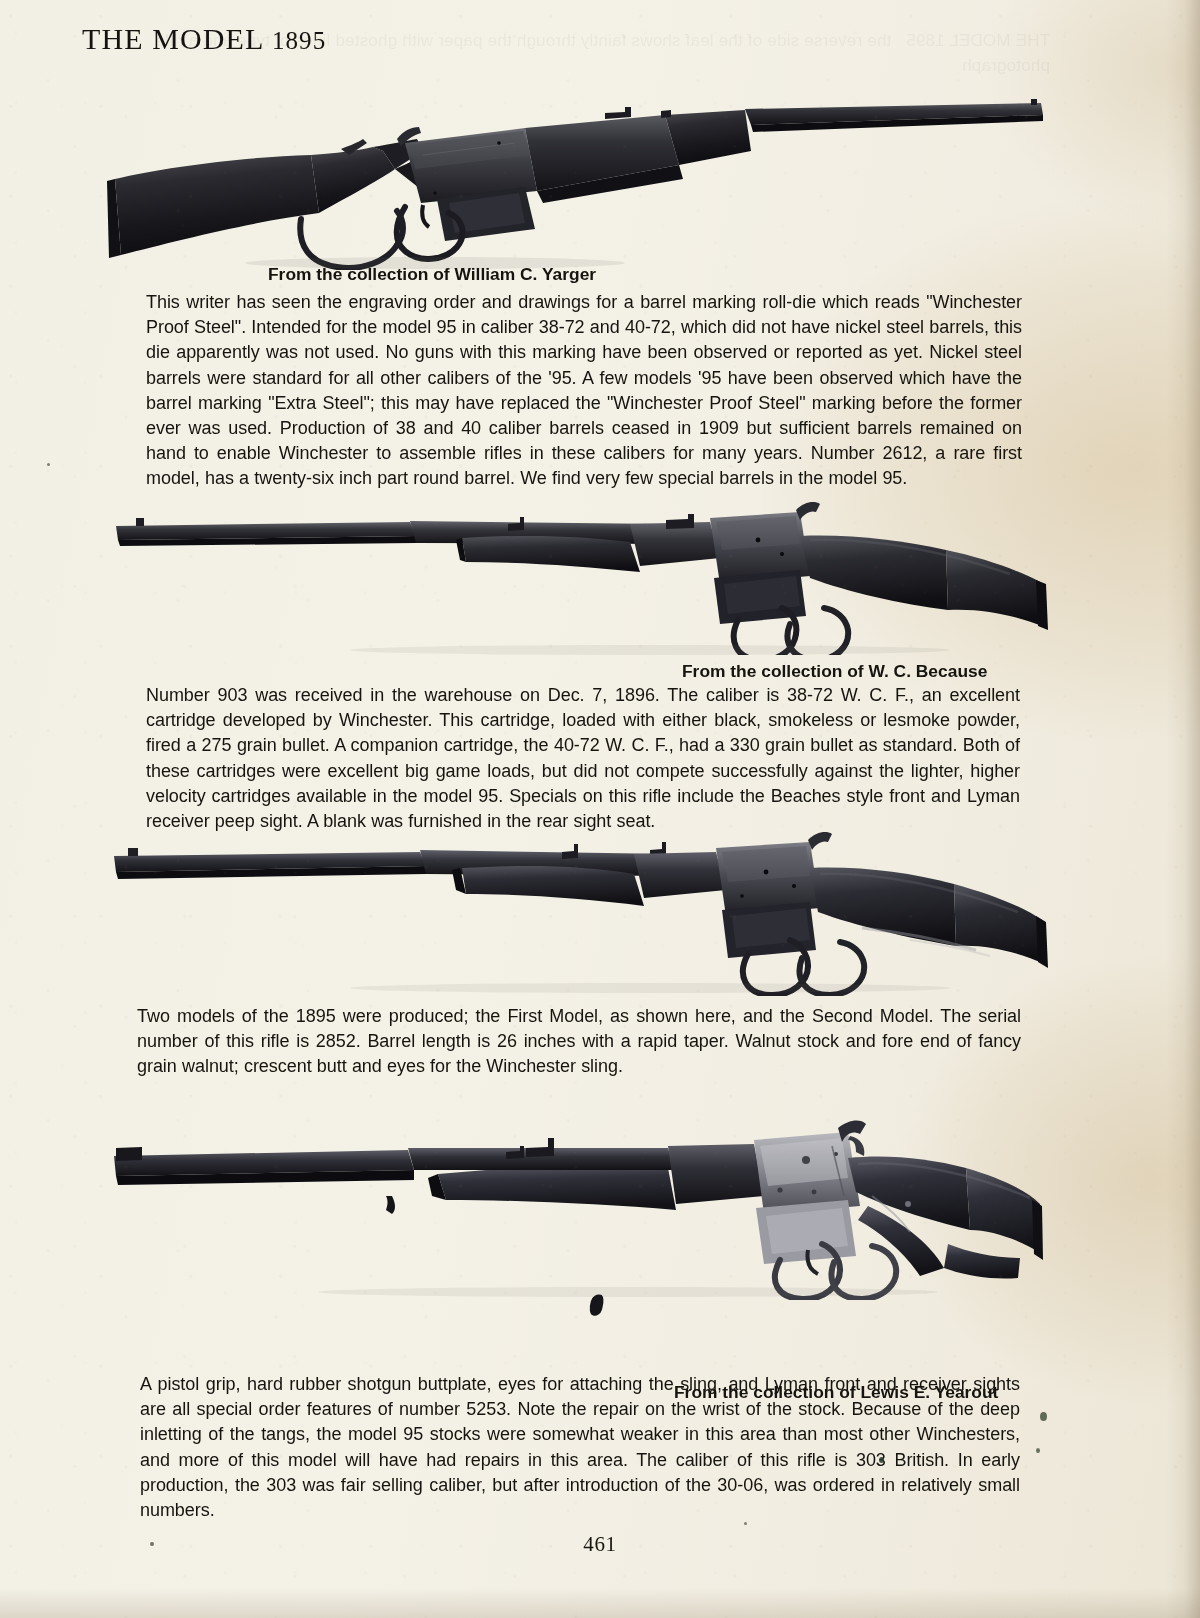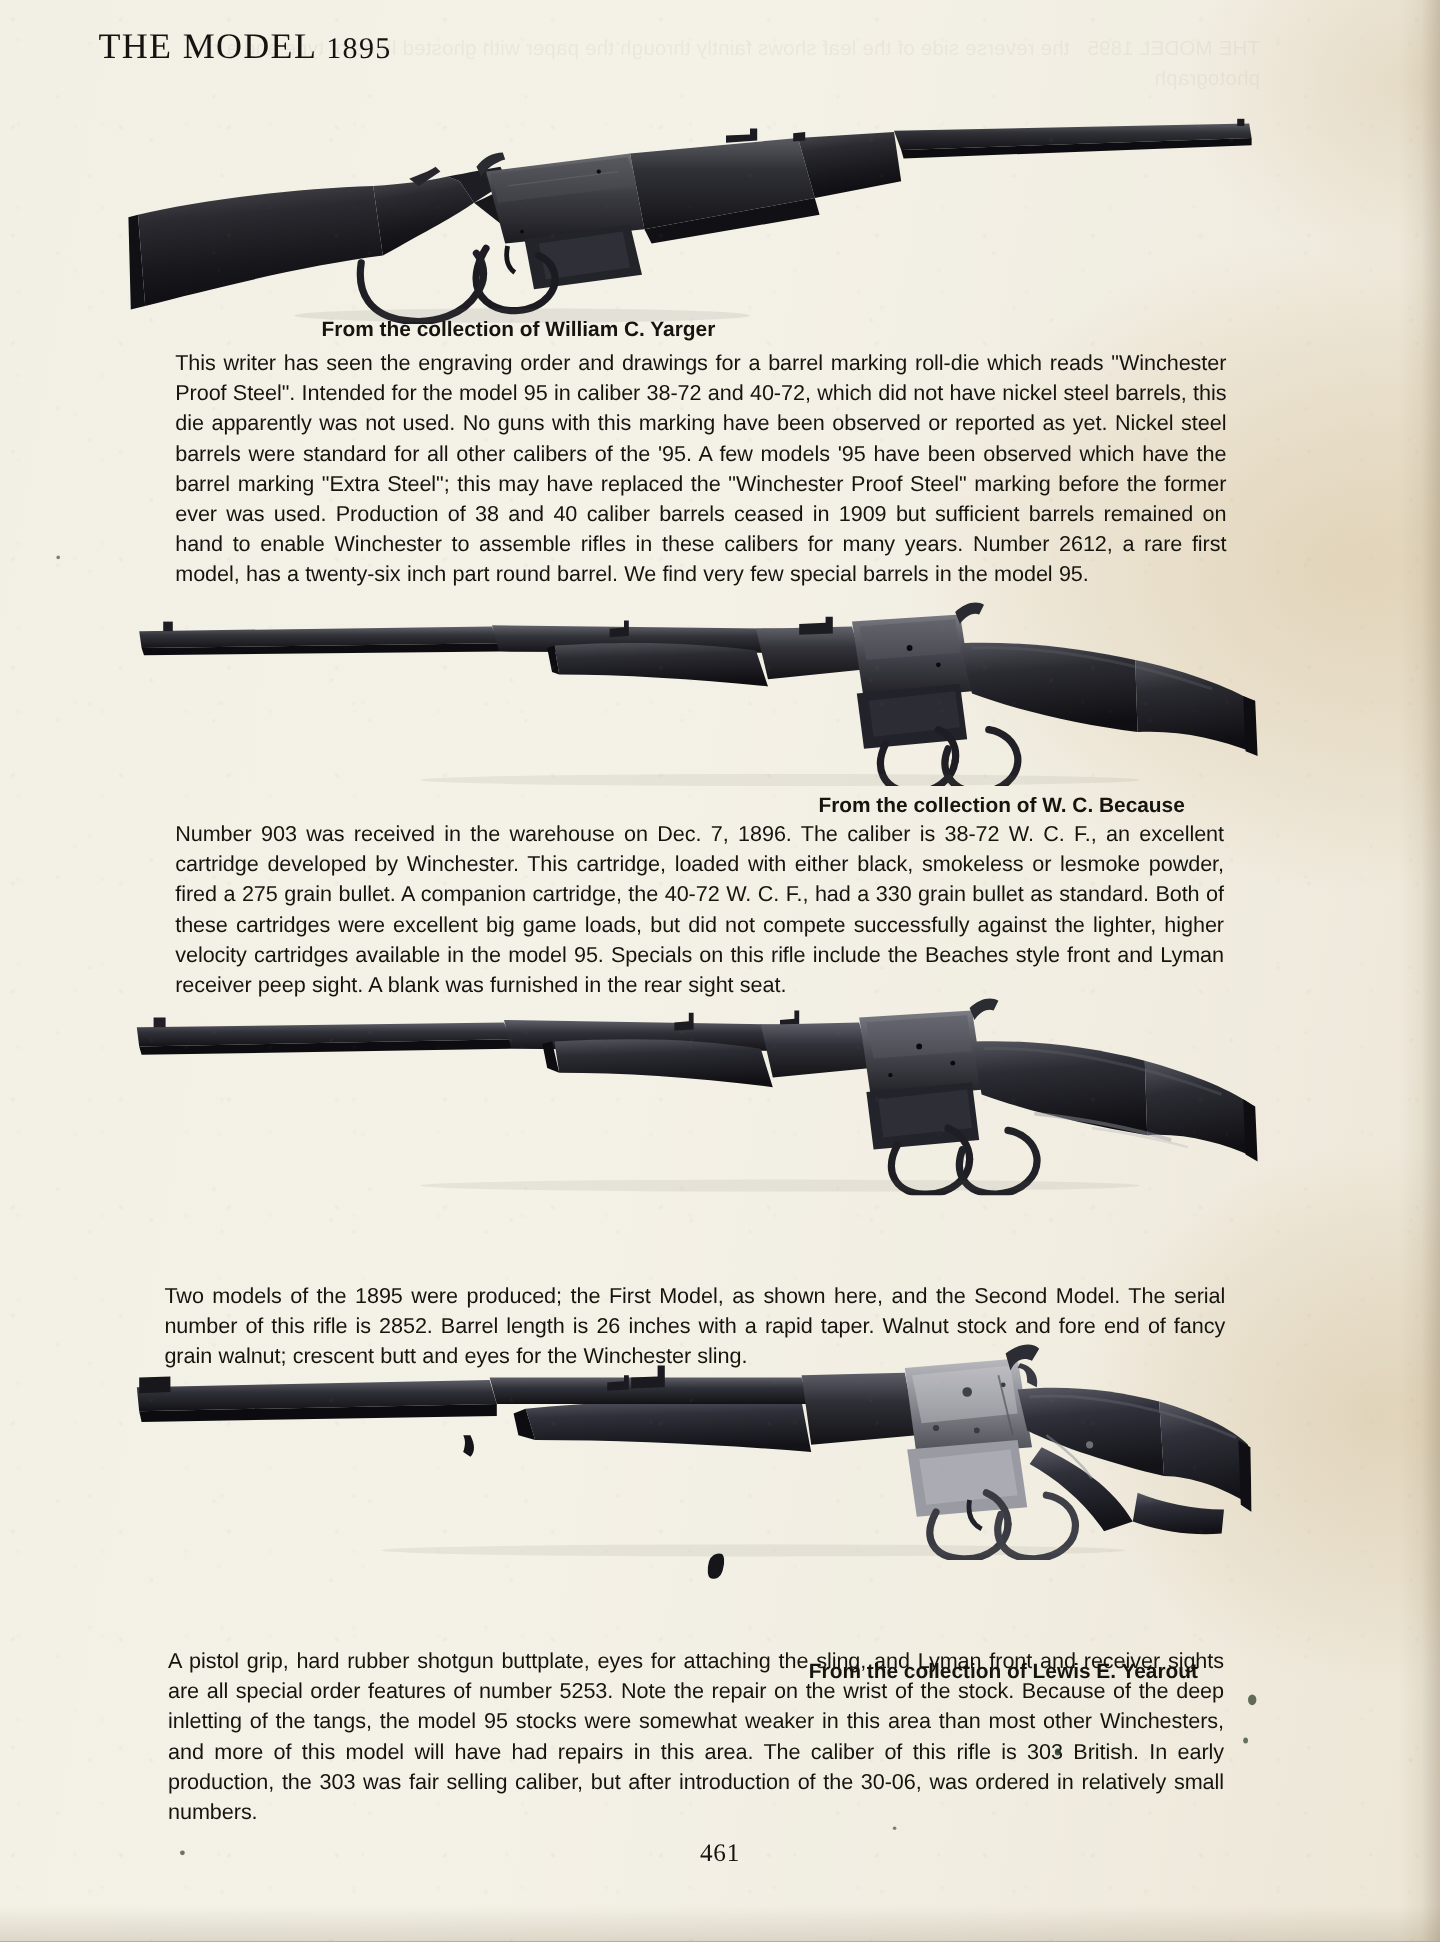--- a/index.html
+++ b/index.html
@@ -322,21 +322,21 @@
       <path d="M844,56 C880,66 912,78 932,92 L934,136 C908,124 876,116 846,118 Z" fill="url(#p3wood)"></path>
       <path d="M926,88 L936,94 L938,140 L928,134 Z" fill="#0e0e12"></path>
 
       <path d="M710,46 C768,44 838,58 908,84" fill="none" stroke="#63636e" stroke-width="2.5" opacity=".35"></path>
       <path d="M752,100 C790,104 832,112 866,122" fill="none" stroke="#9a9aa2" stroke-width="3" opacity=".45"></path>
       <path d="M800,112 C830,116 858,122 880,128" fill="none" stroke="#b4b4bb" stroke-width="2" opacity=".35"></path>
       <ellipse cx="540" cy="160" rx="300" ry="5" fill="#6f6a5f" opacity=".10"></ellipse>
     </svg>
   </div>
 
-  <div class="para" style="left:137px; top:1068px; width:884px;">Two models of the 1895 were produced; the First Model, as shown here, and the Second Model. The serial number of this rifle is 2852. Barrel length is 26 inches with a rapid taper. Walnut stock and fore end of fancy grain walnut; crescent butt and eyes for the Winchester sling.</div>
+  <div class="para" style="left:137px; top:1004px; width:884px;">Two models of the 1895 were produced; the First Model, as shown here, and the Second Model. The serial number of this rifle is 2852. Barrel length is 26 inches with a rapid taper. Walnut stock and fore end of fancy grain walnut; crescent butt and eyes for the Winchester sling.</div>
 
   <div class="photo" style="left:108px; top:1100px; width:935px; height:200px;">
     <svg viewBox="0 0 935 200" preserveAspectRatio="none" aria-hidden="true">
       <defs>
         <linearGradient id="p4steel" x1="0" y1="0" x2="0" y2="1">
           <stop offset="0%" stop-color="#5e5e68"></stop>
           <stop offset="40%" stop-color="#2f2f37"></stop>
           <stop offset="100%" stop-color="#121216"></stop>
         </linearGradient>
         <linearGradient id="p4wood" x1="0" y1="0" x2="0.15" y2="1">

